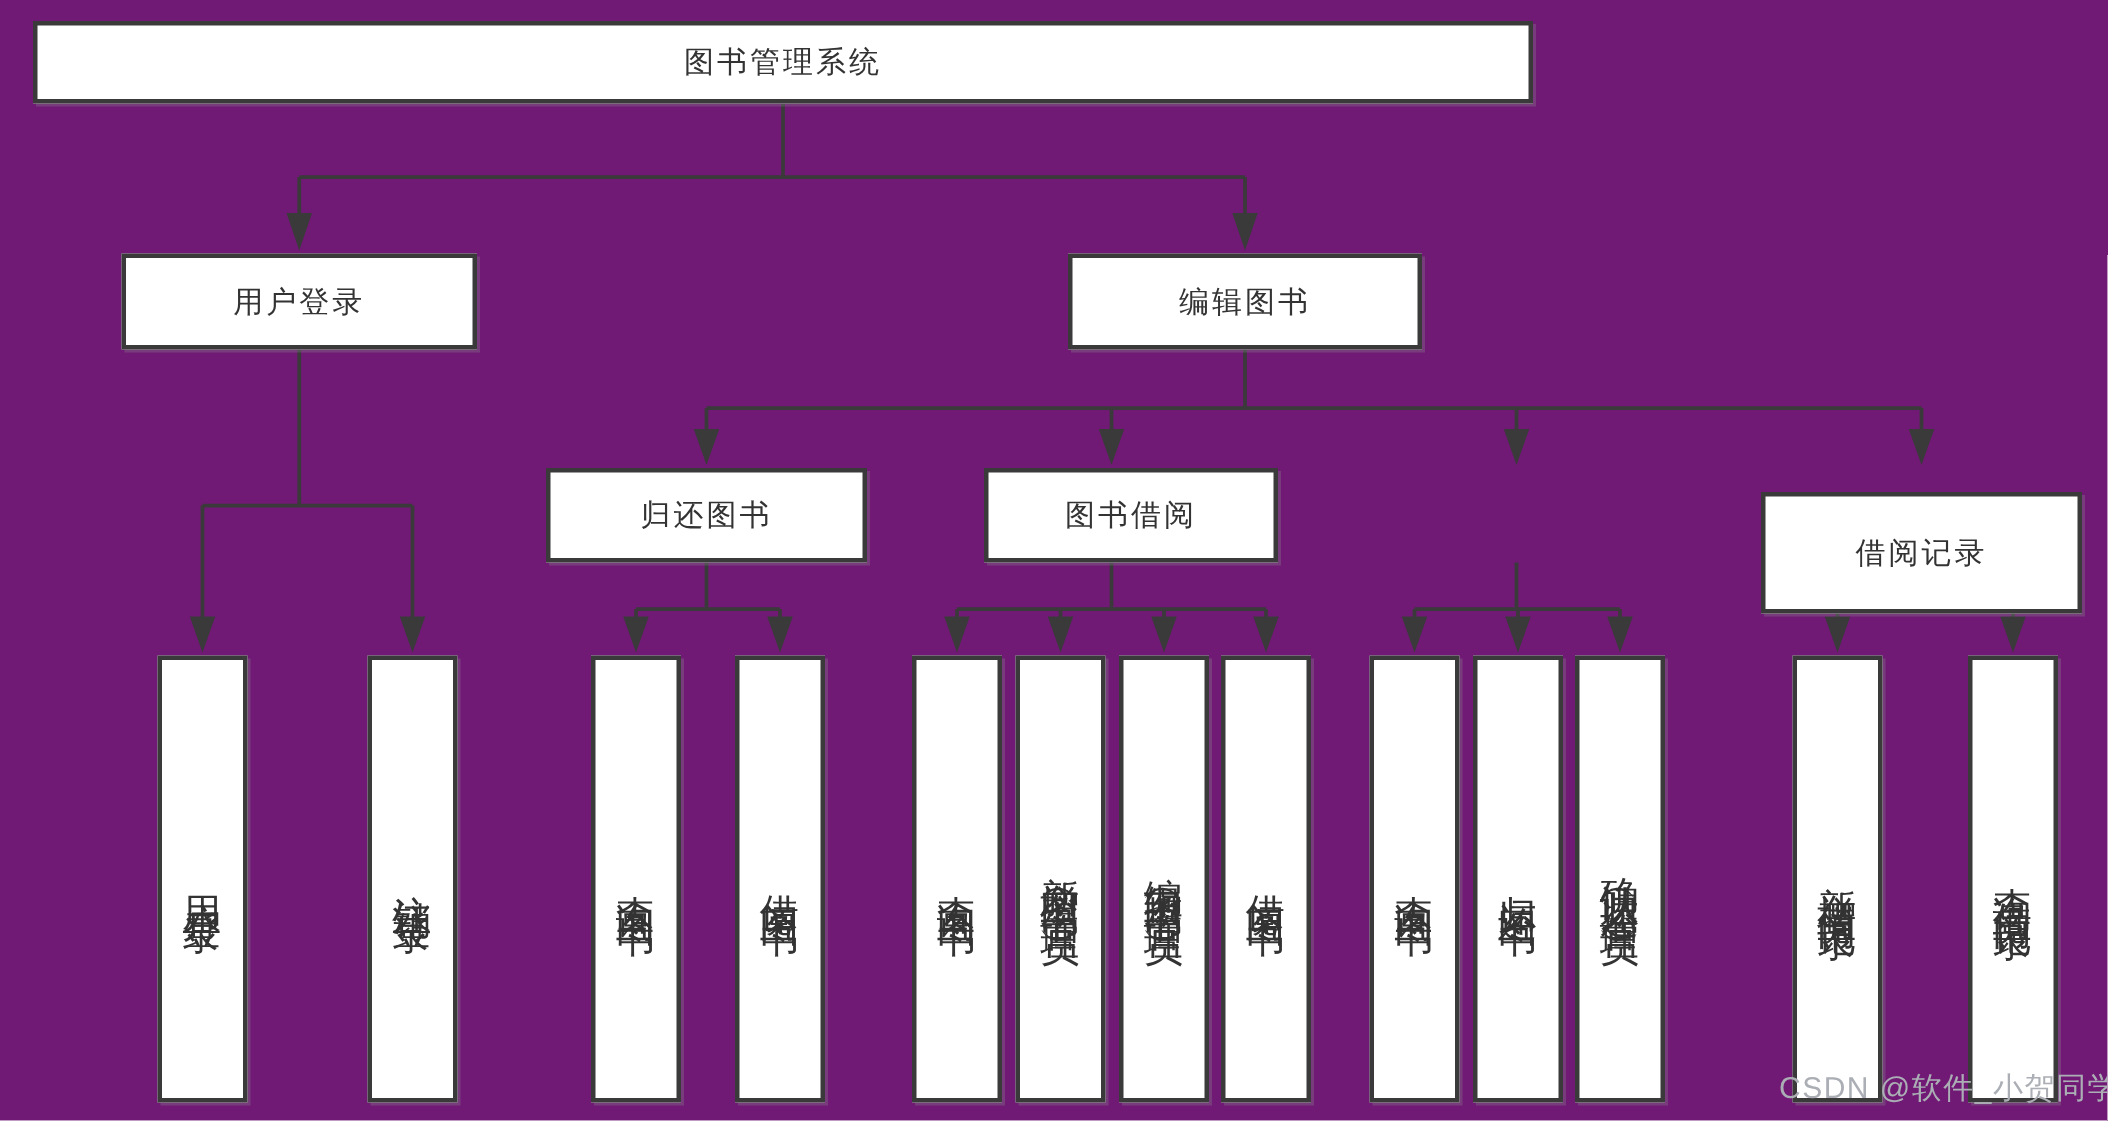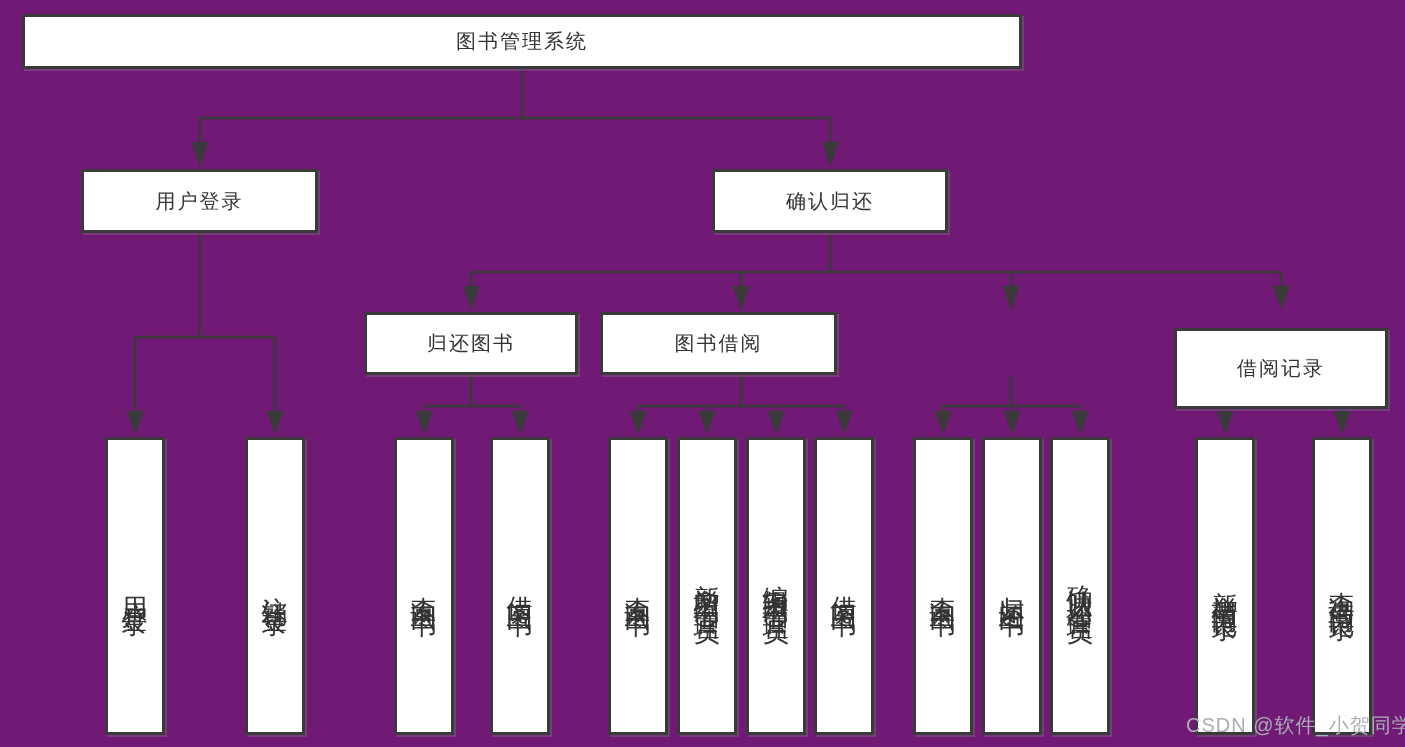--- a/index.html
+++ b/index.html
@@ -99,27 +99,27 @@
   </svg>
 
   <div class="box" style="left:22px;top:14px;width:1000px;height:55px">
     <span class="h-label">图书管理系统</span>
   </div>
 
   <div class="box" style="left:81px;top:169px;width:237px;height:64px">
     <span class="h-label">用户登录</span>
   </div>
   <div class="box" style="left:712px;top:169px;width:236px;height:64px">
-    <span class="h-label">确认归还</span>
+    <span class="h-label">编辑图书</span>
   </div>
 
   <div class="box" style="left:364px;top:312px;width:214px;height:63px">
     <span class="h-label">归还图书</span>
   </div>
-  <div class="box" style="left:600px;top:312px;width:237px;height:63px">
+  <div class="box" style="left:656px;top:312px;width:196px;height:63px">
     <span class="h-label">图书借阅</span>
   </div>
   <div class="box" style="left:1174px;top:328px;width:214px;height:81px">
     <span class="h-label">借阅记录</span>
   </div>
 
   <div class="box leaf" style="left:105px;top:437px;width:60px;height:298px">
     <span class="v-label">用户登录</span>
   </div>
   <div class="box leaf" style="left:245px;top:437px;width:60px;height:298px">

